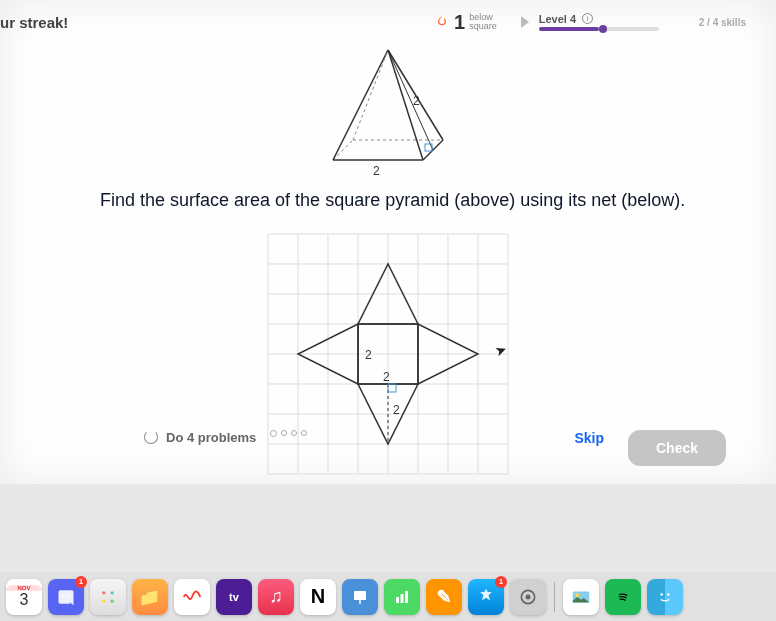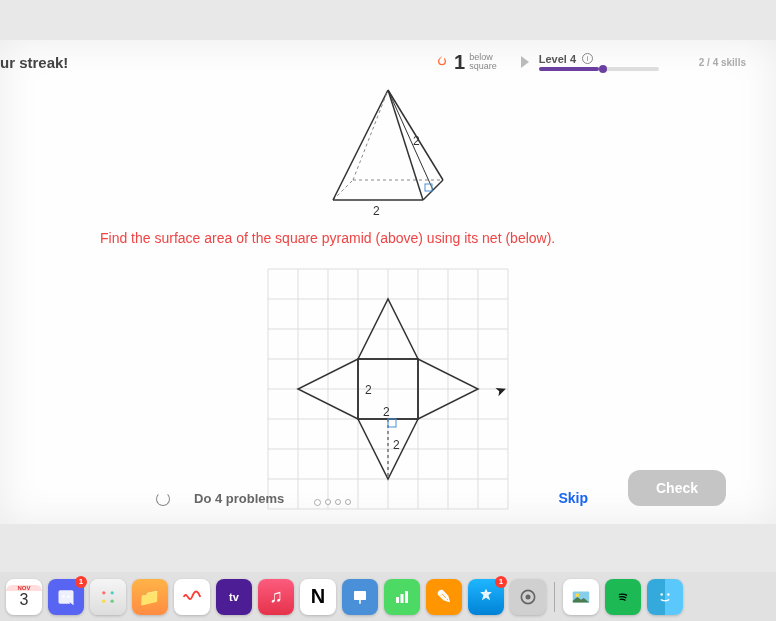--- a/index.html
+++ b/index.html
@@ -10,21 +10,20 @@
       height: 621px;
       overflow: hidden;
       position: relative;
     }
     .app-window {
       background: #fefefe;
       width: 100%;
       height: 484px;
       position: relative;
       box-shadow: inset 0 0 40px rgba(0,0,0,0.08);
-      margin-top: 40px;
     }
     .header {
       display: flex;
       align-items: center;
       padding: 8px 0 8px 0;
       height: 44px;
     }
     .streak-left {
       font-weight: 700;
       color: #444;
@@ -117,38 +116,38 @@
     }
     .content {
       padding: 0 20px;
     }
     .pyramid-container {
       display: flex;
       justify-content: center;
       margin-top: -4px;
     }
     .question {
-      font-size: 14px;
-      color: #ef4444;
+      font-size: 18px;
+      color: #0f172a;
       margin: 10px 0 8px 80px;
     }
     .net-container {
       display: flex;
       justify-content: center;
       margin-top: 6px;
     }
     .action-bar {
       position: absolute;
       bottom: 18px;
-      left: 16px;
+      left: 4px;
       right: 0;
       display: flex;
-      align-items: flex-end;
+      align-items: flex-start;
       padding: 0 50px 0 140px;
-      gap: 24px;
+      gap: 8px;
     }
     .reload-icon {
       width: 14px; height: 14px;
       border: 1.5px solid #888;
       border-radius: 50%;
       border-top-color: transparent;
       position: relative;
     }
     .do-problems {
       font-size: 13px;

